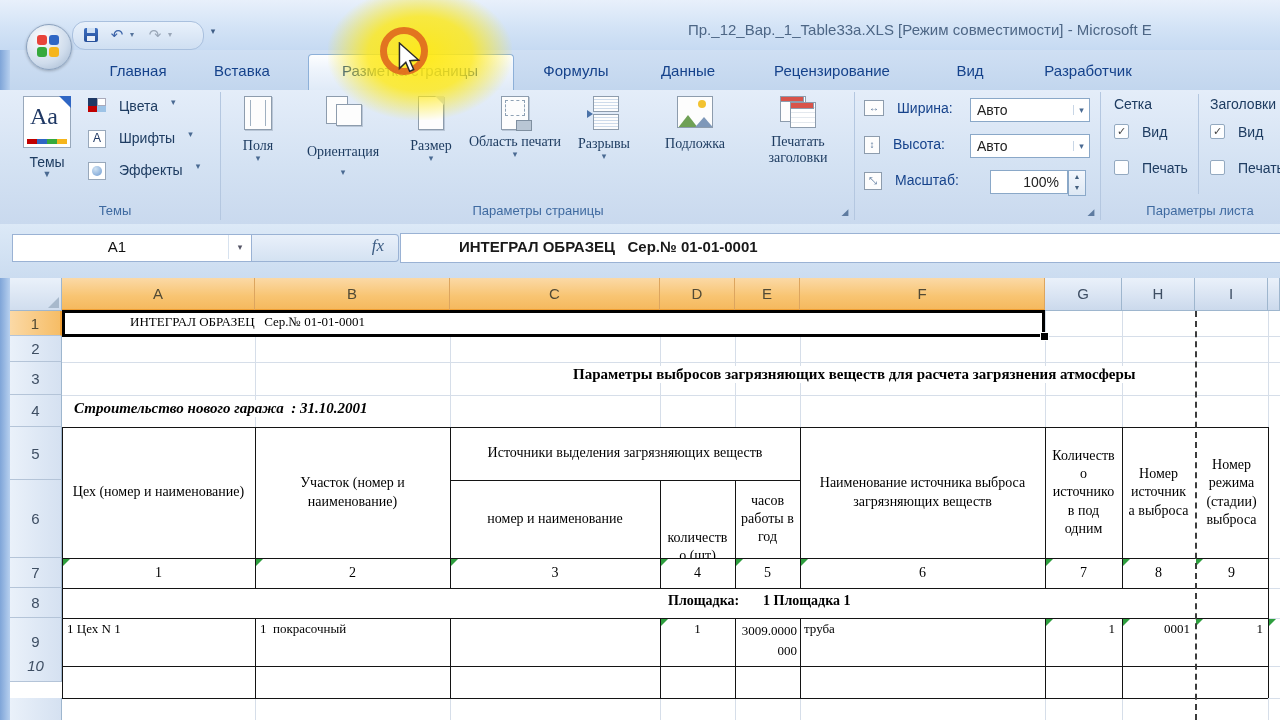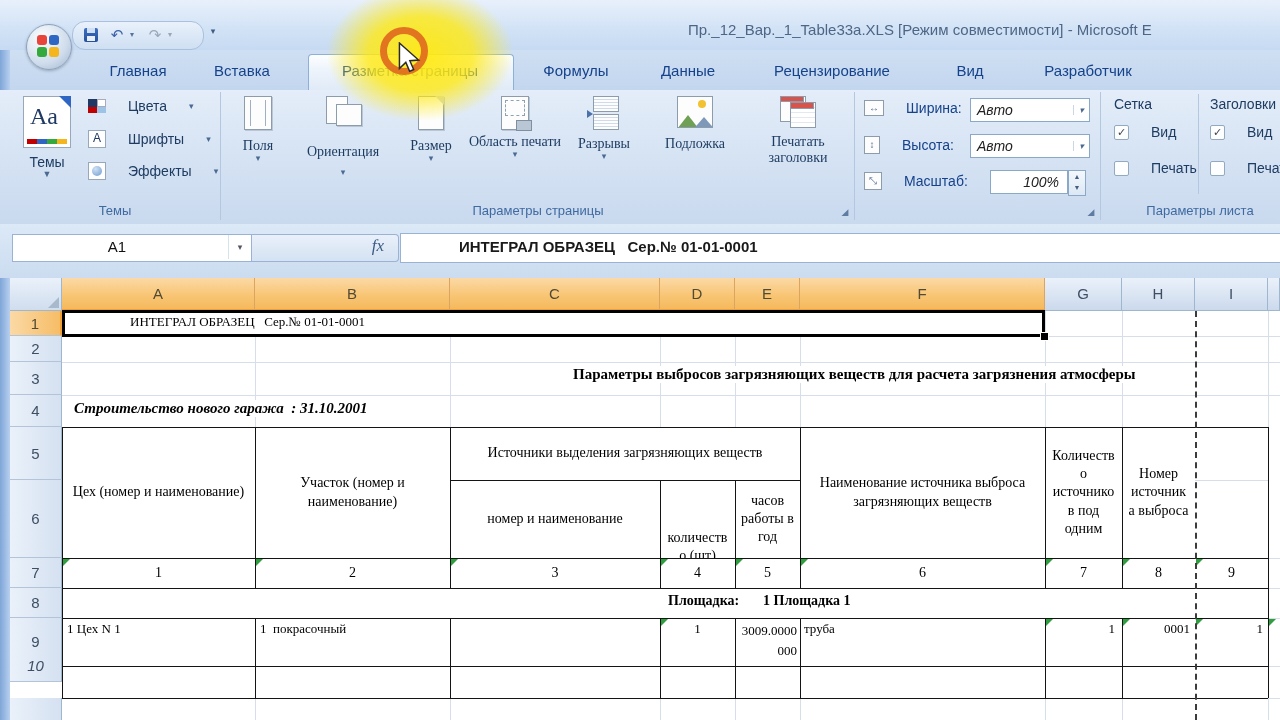--- a/index.html
+++ b/index.html
@@ -28,25 +28,25 @@
     border-radius:4px 4px 0 0;background:linear-gradient(#fdfeff,#eef4fc 40%,#dfeaf7);}
   
   .ribbon{left:0;top:90px;width:1280px;height:134px;background:linear-gradient(#e4edf9,#d4e2f3 55%,#c9d9ee);
     border-bottom:1px solid #8ea9cc;}
   .rgroup{top:2px;height:128px;border-right:1px solid #b4c7e0;}
   .rlabel{left:0;right:0;bottom:1px;height:16px;text-align:center;font-size:13px;color:#3f6aa0;}
   .dl{right:3px;bottom:2px;width:12px;height:12px;font-size:9px;line-height:12px;color:#5e7ba0;text-align:center;}
   .bigbtn{display:flex;flex-direction:column;align-items:center;color:#1e3c61;font-size:14px;text-align:center;cursor:default;}
   .rbtn-label{font-size:14px;color:#1e3c61;text-align:center;line-height:1.15;font-family:Liberation Serif, serif;}
   .arrow{font-size:9px;color:#4a6a92;line-height:8px;}
-  .smallrow{display:flex;align-items:center;gap:22px;font-size:14px;color:#1e3c61;}
+  .smallrow{display:flex;align-items:flex-start;gap:13px;font-size:14px;color:#1e3c61;}
   .icon-page{background:#fdfdfd;border:1px solid #8d9cad;box-shadow:1px 1px 0 #b9c6d6;}
   .cb{width:13px;height:13px;background:#fdfeff;border:1px solid #93a9c0;border-radius:2px;font-size:11px;
     line-height:12px;color:#444;text-align:center;}
-  .ddbox{height:22px;background:#fff;border:1px solid #8aa8c8;font-size:14px;color:#222;display:flex;align-items:center;font-style:italic;}
+  .ddbox{height:22px;background:#fff;border:1px solid #8aa8c8;font-size:14px;color:#222;display:flex;align-items:center;}
   .ddbox .val{flex:1;padding-left:6px;}
   .ddbox .dda{width:15px;text-align:center;font-size:9px;color:#4a6a92;border-left:1px solid #c8d6e6;}
   .fitlbl{font-size:14px;color:#15428b;}
   
   .fbar{left:0;top:224px;width:1280px;height:54px;background:linear-gradient(#dce9f7,#cbdcf0);}
   .namebox{left:12px;top:10px;width:238px;height:26px;background:#fff;border:1px solid #9ab2d4;}
   .namebox .nm{position:absolute;left:0;right:30px;text-align:center;line-height:24px;font-size:15px;color:#111;}
   .namebox .nba{position:absolute;right:0;top:0;width:22px;height:24px;border-left:1px solid #d7e2ef;
     font-size:9px;color:#556;text-align:center;line-height:24px;}
   .fxcapsule{left:252px;top:10px;width:146px;height:26px;border:1px solid #9ab2d4;border-left:none;
@@ -351,20 +351,21 @@
 
   <div class="abs tc" style="left:62px;top:427px;width:193px;height:131px;">Цех (номер и наименование)</div>
   <div class="abs tc" style="left:255px;top:427px;width:195px;height:131px;">Участок (номер и наименование)</div>
   <div class="abs tc" style="left:450px;top:427px;width:350px;height:53px;">Источники выделения загрязняющих веществ</div>
   <div class="abs tc" style="left:450px;top:480px;width:210px;height:78px;">номер и наименование</div>
   <div class="abs tc" style="left:660px;top:508px;width:75px;height:78px;padding:1px 6px;">количество (шт)</div>
   <div class="abs tc" style="left:735px;top:480px;width:65px;height:78px;">часов работы в год</div>
   <div class="abs tc" style="left:800px;top:427px;width:245px;height:131px;padding:1px 14px;">Наименование источника выброса загрязняющих веществ</div>
   <div class="abs tc" style="left:1045px;top:427px;width:77px;height:131px;padding:1px 5px;">Количество источников под одним</div>
   <div class="abs tc" style="left:1122px;top:427px;width:73px;height:131px;padding:1px 6px;">Номер источника выброса</div>
+  <div class="abs tc" style="left:1195px;top:427px;width:73px;height:131px;padding:1px 4px;">Номер режима (стадии) выброса</div>
   <div class="abs" style="left:1268px;top:427px;width:12px;height:131px;background:#fff;"></div>
 
   <div class="abs tc" style="left:62px;top:558px;width:193px;height:30px;">1</div>
   <div class="abs tc" style="left:255px;top:558px;width:195px;height:30px;">2</div>
   <div class="abs tc" style="left:450px;top:558px;width:210px;height:30px;">3</div>
   <div class="abs tc" style="left:660px;top:558px;width:75px;height:30px;">4</div>
   <div class="abs tc" style="left:735px;top:558px;width:65px;height:30px;">5</div>
   <div class="abs tc" style="left:800px;top:558px;width:245px;height:30px;">6</div>
   <div class="abs tc" style="left:1045px;top:558px;width:77px;height:30px;">7</div>
   <div class="abs tc" style="left:1122px;top:558px;width:73px;height:30px;">8</div>

